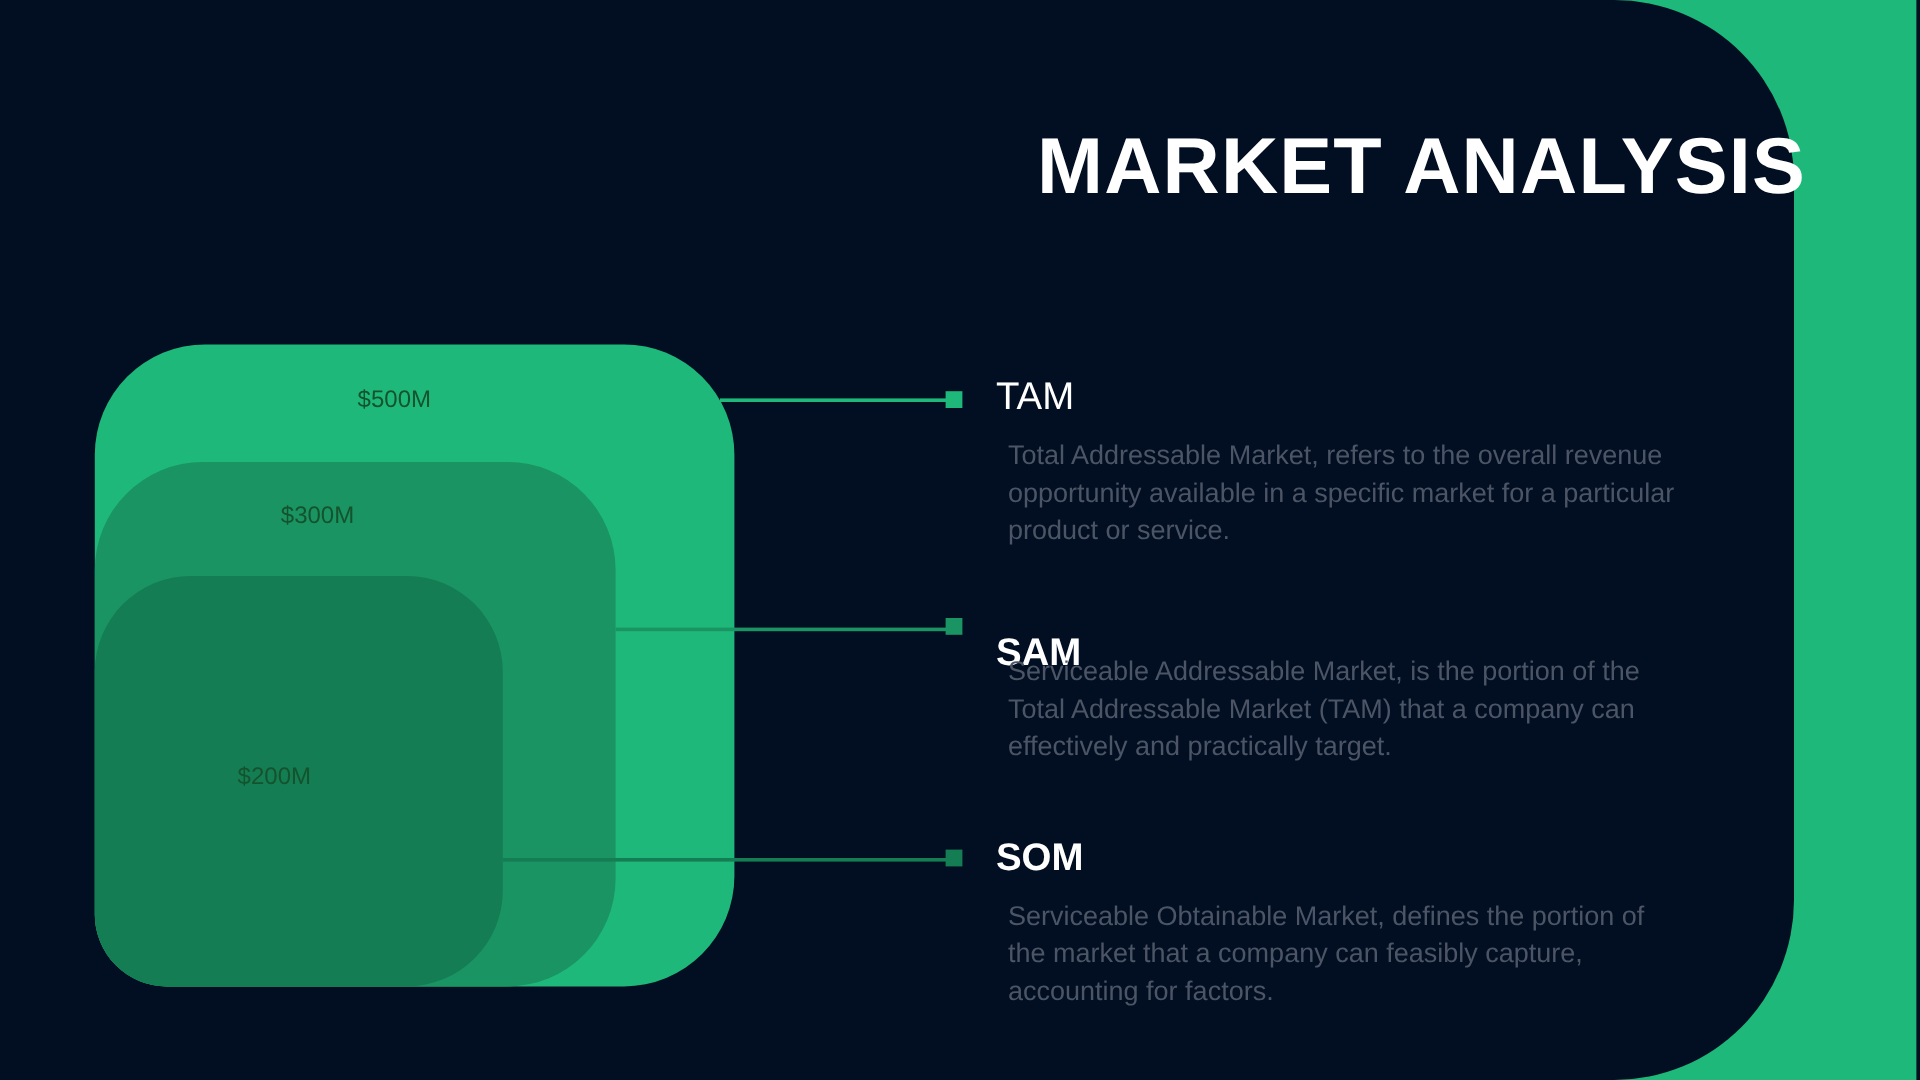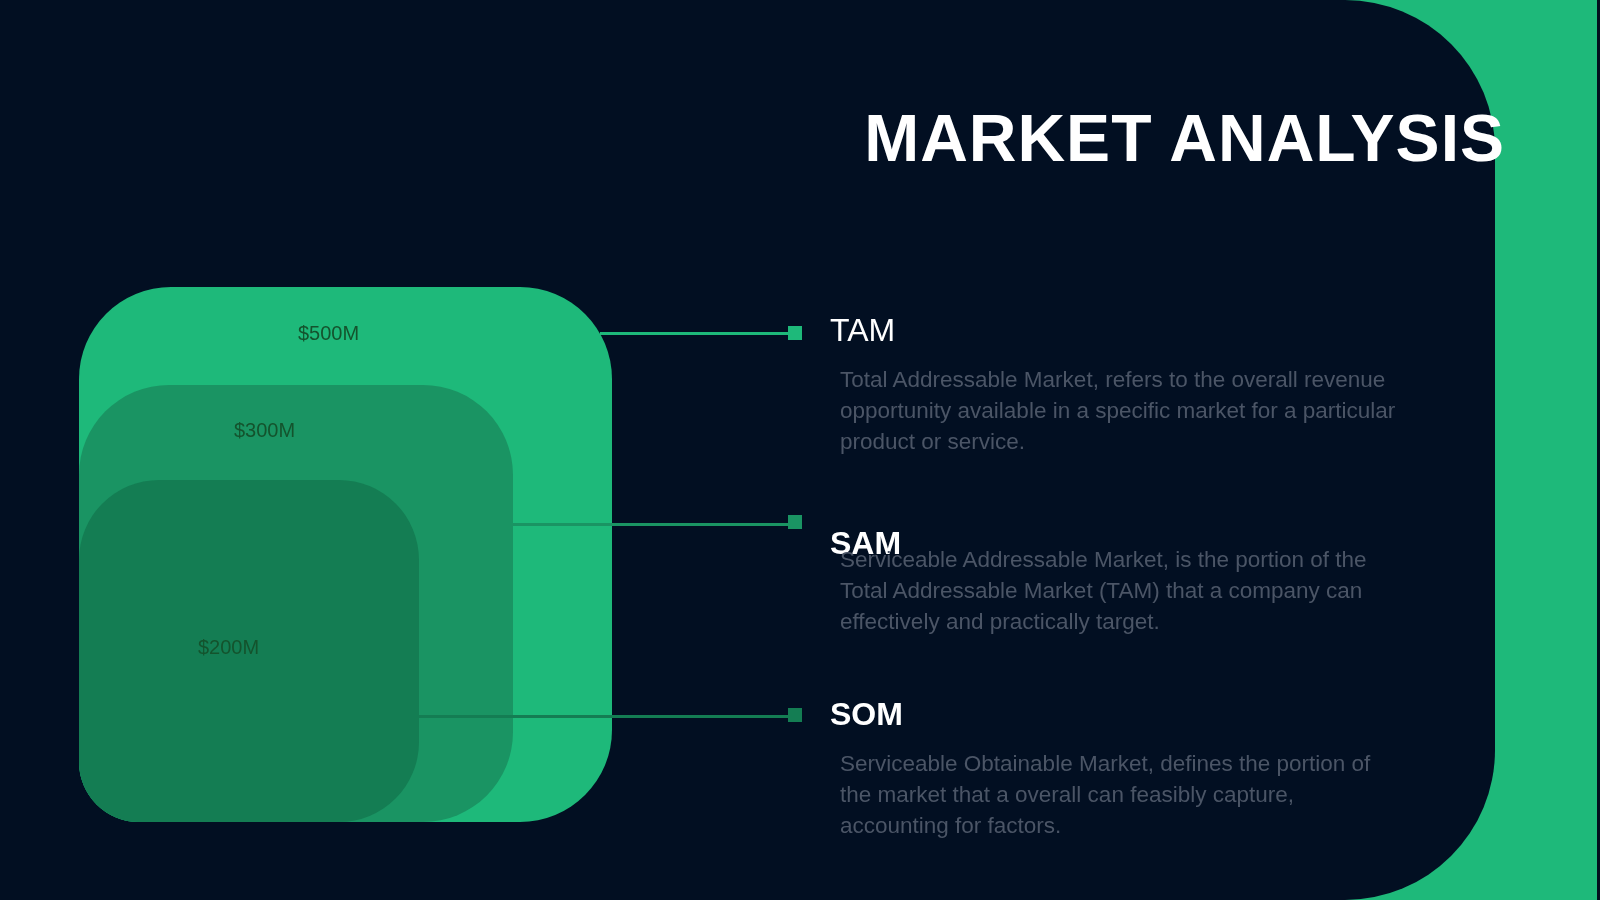--- a/index.html
+++ b/index.html
@@ -37,13 +37,13 @@
 <div class="line" style="left:513px; top:523px; width:278px; background:#1a9463;"></div>
 <div class="sq" style="left:788px; top:515px; background:#1a9463;"></div>
 <div class="line" style="left:419px; top:715px; width:372px; background:#147d53;"></div>
 <div class="sq" style="left:788px; top:708px; background:#147d53;"></div>
 
 <div class="lbl" style="top:312px;">TAM</div>
 <div class="desc" style="top:364px;">Total Addressable Market, refers to the overall revenue opportunity available in a specific market for a particular product or service.</div>
 <div class="lbl" style="top:525px;font-weight:bold;">SAM</div>
 <div class="desc" style="top:544px;">Serviceable Addressable Market, is the portion of the Total Addressable Market (TAM) that a company can effectively and practically target.</div>
 <div class="lbl" style="top:696px;font-weight:bold;">SOM</div>
-<div class="desc" style="top:748px;">Serviceable Obtainable Market, defines the portion of the market that a overall can feasibly capture, accounting for factors.</div>
+<div class="desc" style="top:748px;">Serviceable Obtainable Market, defines the portion of the market that a company can feasibly capture, accounting for factors.</div>
 
 </body></html>

